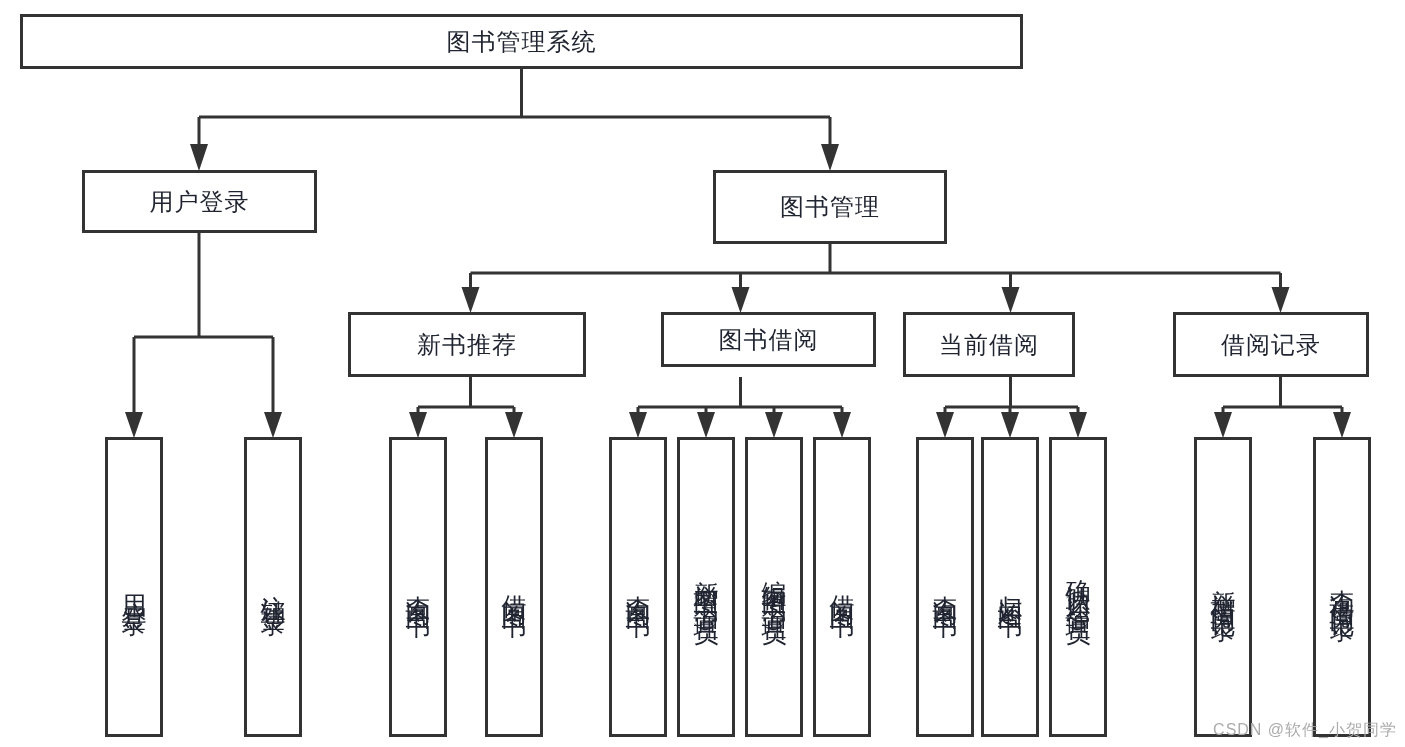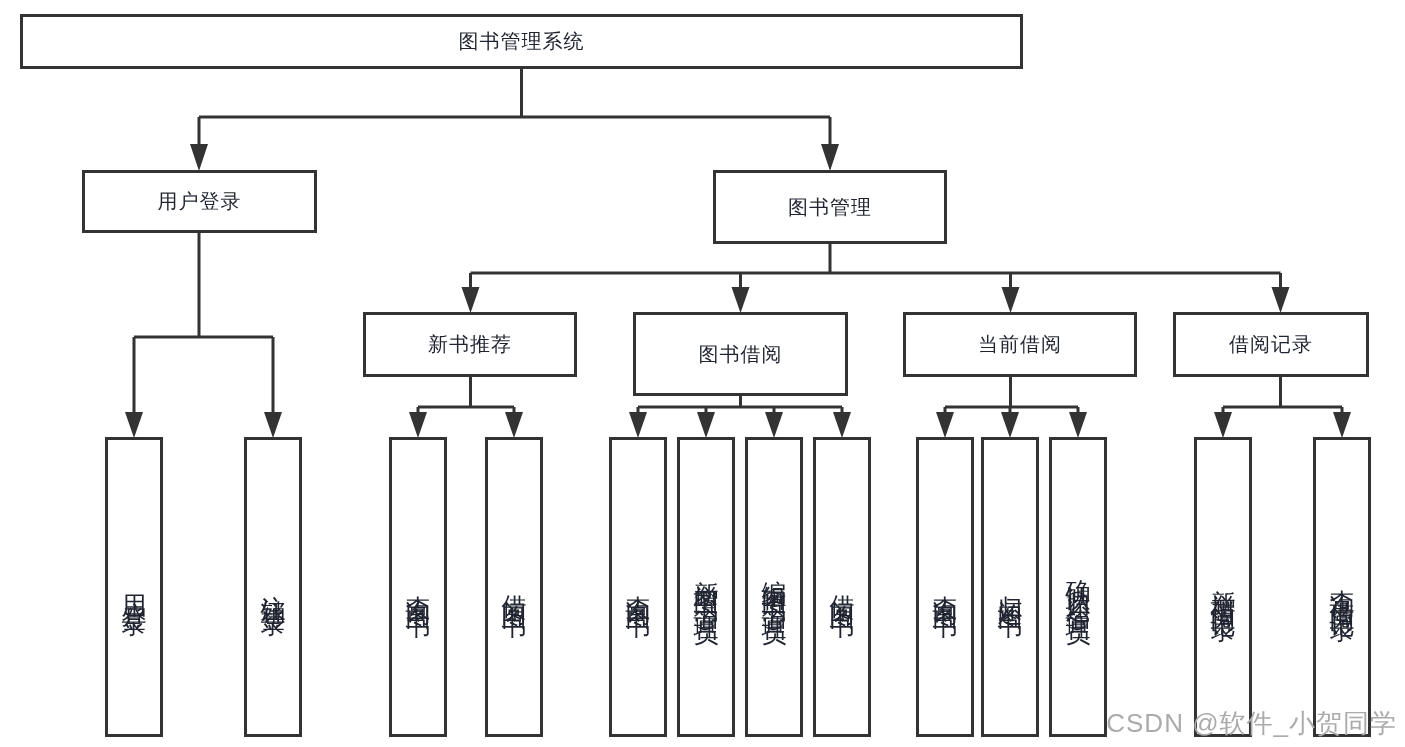--- a/index.html
+++ b/index.html
@@ -40,37 +40,37 @@
     position: absolute;
     box-sizing: border-box;
     border: 3px solid var(--box_border_color);
     background: #ffffff;
     display: flex;
     align-items: center;
     justify-content: center;
     color: var(--text_color);
   }
   .h-label {
-    font-size: 20px;
+    font-size: 24px;
     letter-spacing: 1px;
     white-space: nowrap;
   }
   .v-label {
     writing-mode: vertical-rl;
     text-orientation: mixed;
     font-size: 25px;
     letter-spacing: 6px;
     line-height: 1;
     white-space: nowrap;
   }
   .watermark {
     position: absolute;
     right: 8px;
     bottom: 6px;
-    font-size: 26px;
+    font-size: 16px;
     color: var(--watermark_color);
     letter-spacing: 1px;
     white-space: nowrap;
   }
 </style>
 </head>
 <body>
 
 <div class="canvas">
 
@@ -111,27 +111,27 @@
     <span class="h-label">图书管理系统</span>
   </div>
 
   <div class="node" style="left:82px;top:170px;width:235px;height:63px">
     <span class="h-label">用户登录</span>
   </div>
   <div class="node" style="left:713px;top:170px;width:234px;height:74px">
     <span class="h-label">图书管理</span>
   </div>
 
-  <div class="node" style="left:363px;top:312px;width:214px;height:65px">
+  <div class="node" style="left:348px;top:312px;width:238px;height:65px">
     <span class="h-label">新书推荐</span>
   </div>
-  <div class="node" style="left:633px;top:312px;width:215px;height:84px">
+  <div class="node" style="left:661px;top:312px;width:215px;height:55px">
     <span class="h-label">图书借阅</span>
   </div>
-  <div class="node" style="left:903px;top:312px;width:234px;height:65px">
+  <div class="node" style="left:903px;top:312px;width:172px;height:65px">
     <span class="h-label">当前借阅</span>
   </div>
   <div class="node" style="left:1173px;top:312px;width:196px;height:65px">
     <span class="h-label">借阅记录</span>
   </div>
 
   <div class="node" style="left:105px;top:437px;width:58px;height:300px">
     <span class="v-label">用户登录</span>
   </div>
   <div class="node" style="left:244px;top:437px;width:58px;height:300px">

